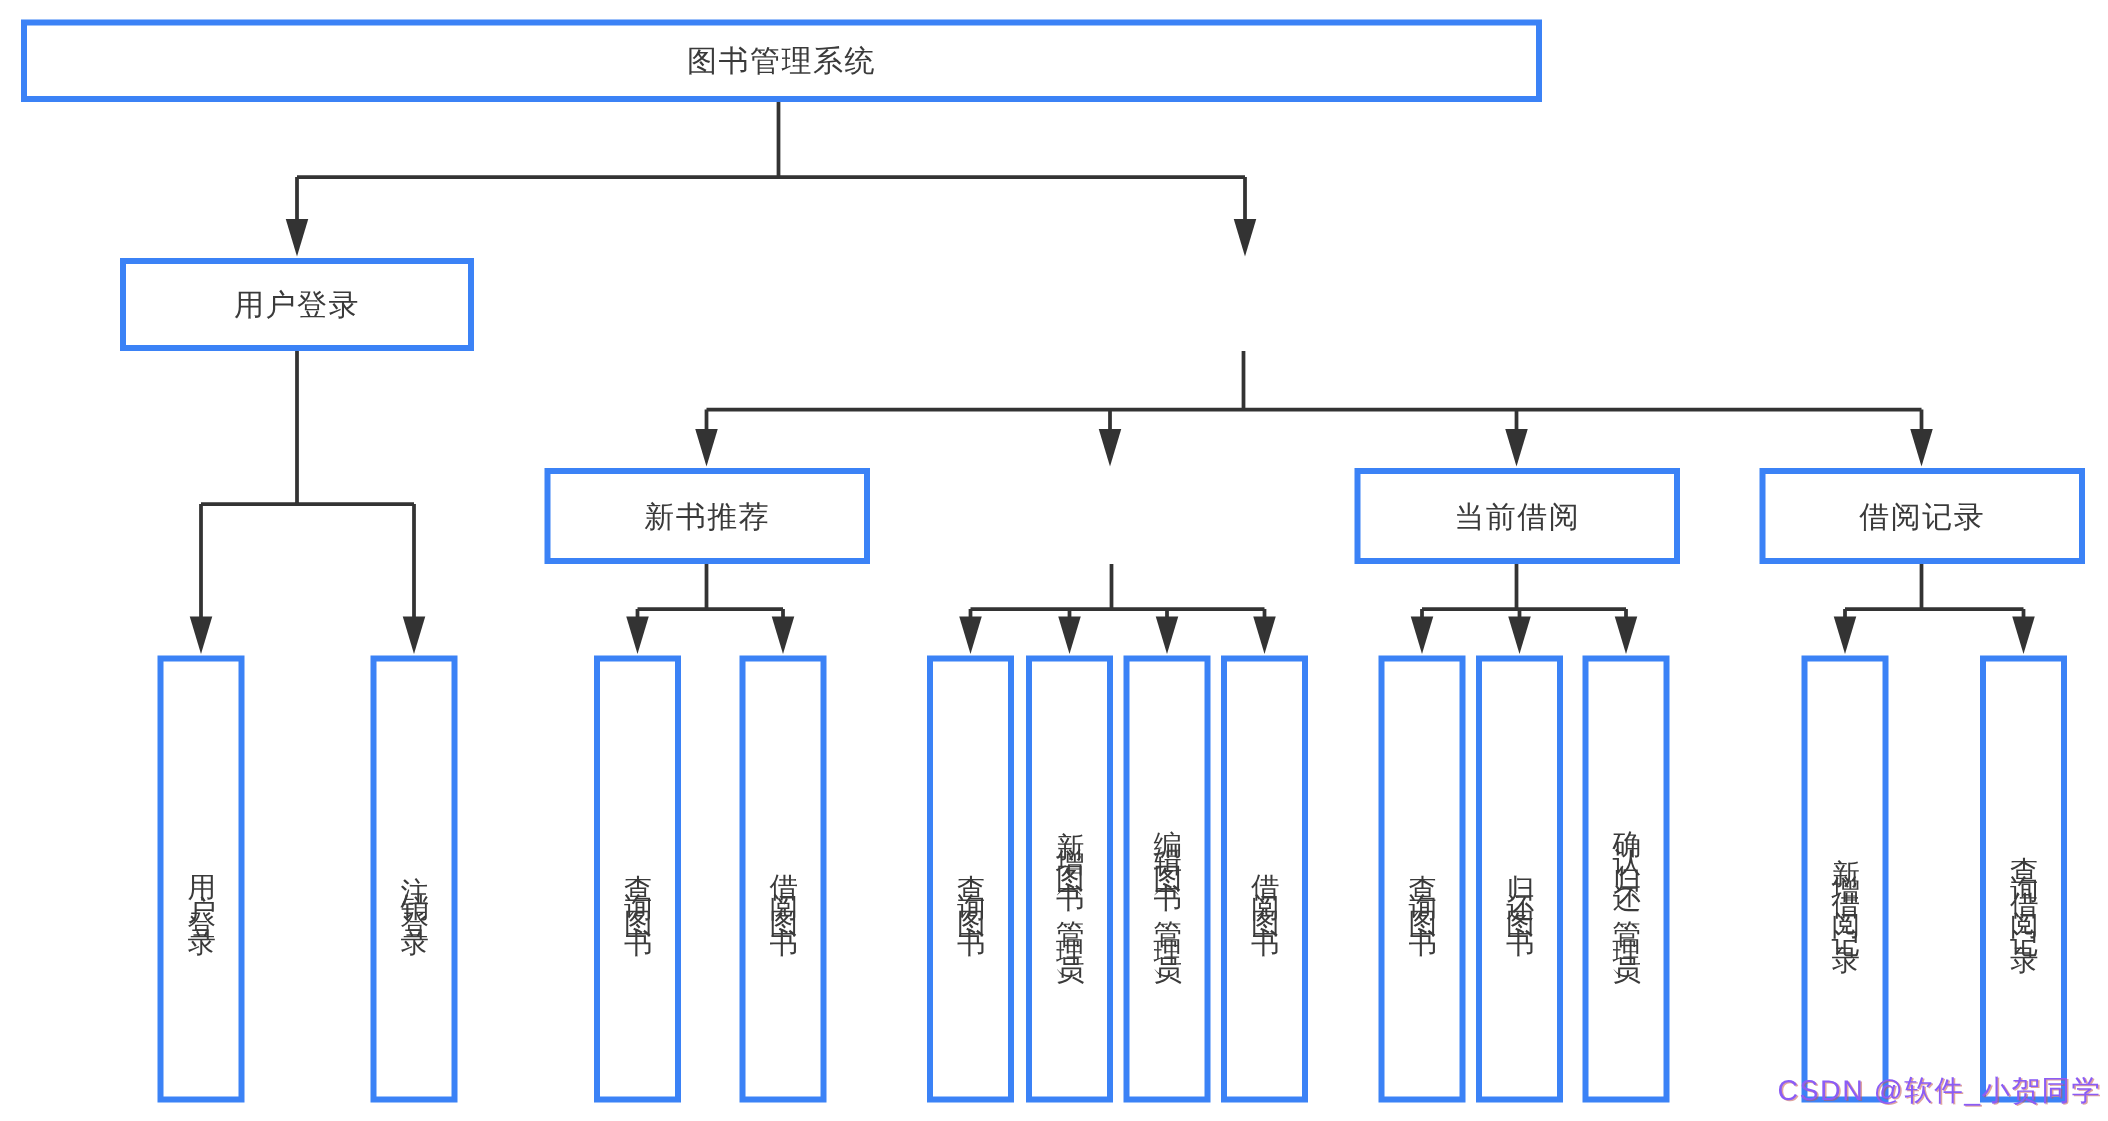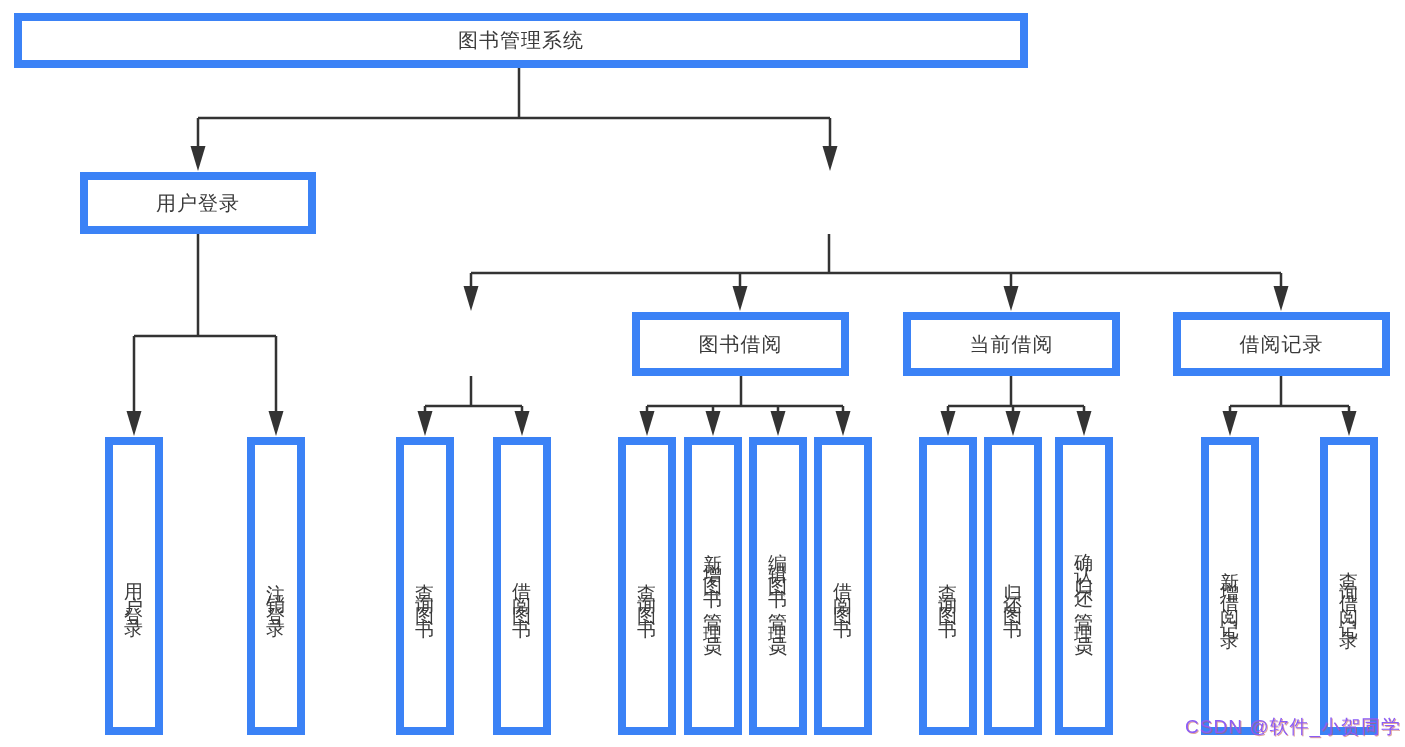--- a/index.html
+++ b/index.html
@@ -18,21 +18,21 @@
   .connectors {
     position: absolute;
     left: 0;
     top: 0;
     pointer-events: none;
   }
   .node {
     position: absolute;
     box-sizing: border-box;
     background: #ffffff;
-    border: 8px solid #3b82f6;
+    border: 4px solid #3b82f6;
     display: flex;
     align-items: center;
     justify-content: center;
     color: #3a3a3a;
   }
   .hbox span {
     font-size: 20px;
     letter-spacing: 1px;
     white-space: nowrap;
   }
@@ -112,22 +112,22 @@
   </svg>
 
   <div class="node hbox root-box">
     <span>图书管理系统</span>
   </div>
 
   <div class="node hbox level2" style="left:80px;">
     <span>用户登录</span>
   </div>
 
-  <div class="node hbox level3" style="left:632px;">
-    <span>图书借阅</span>
+  <div class="node hbox level3" style="left:363px;">
+    <span>新书推荐</span>
   </div>
   <div class="node hbox level3" style="left:1173px;">
     <span>借阅记录</span>
   </div>
   <div class="node hbox level3" style="left:903px;">
     <span>当前借阅</span>
   </div>
 
   <div class="node vbox" style="left:105px;">
     <span>用户登录</span>

